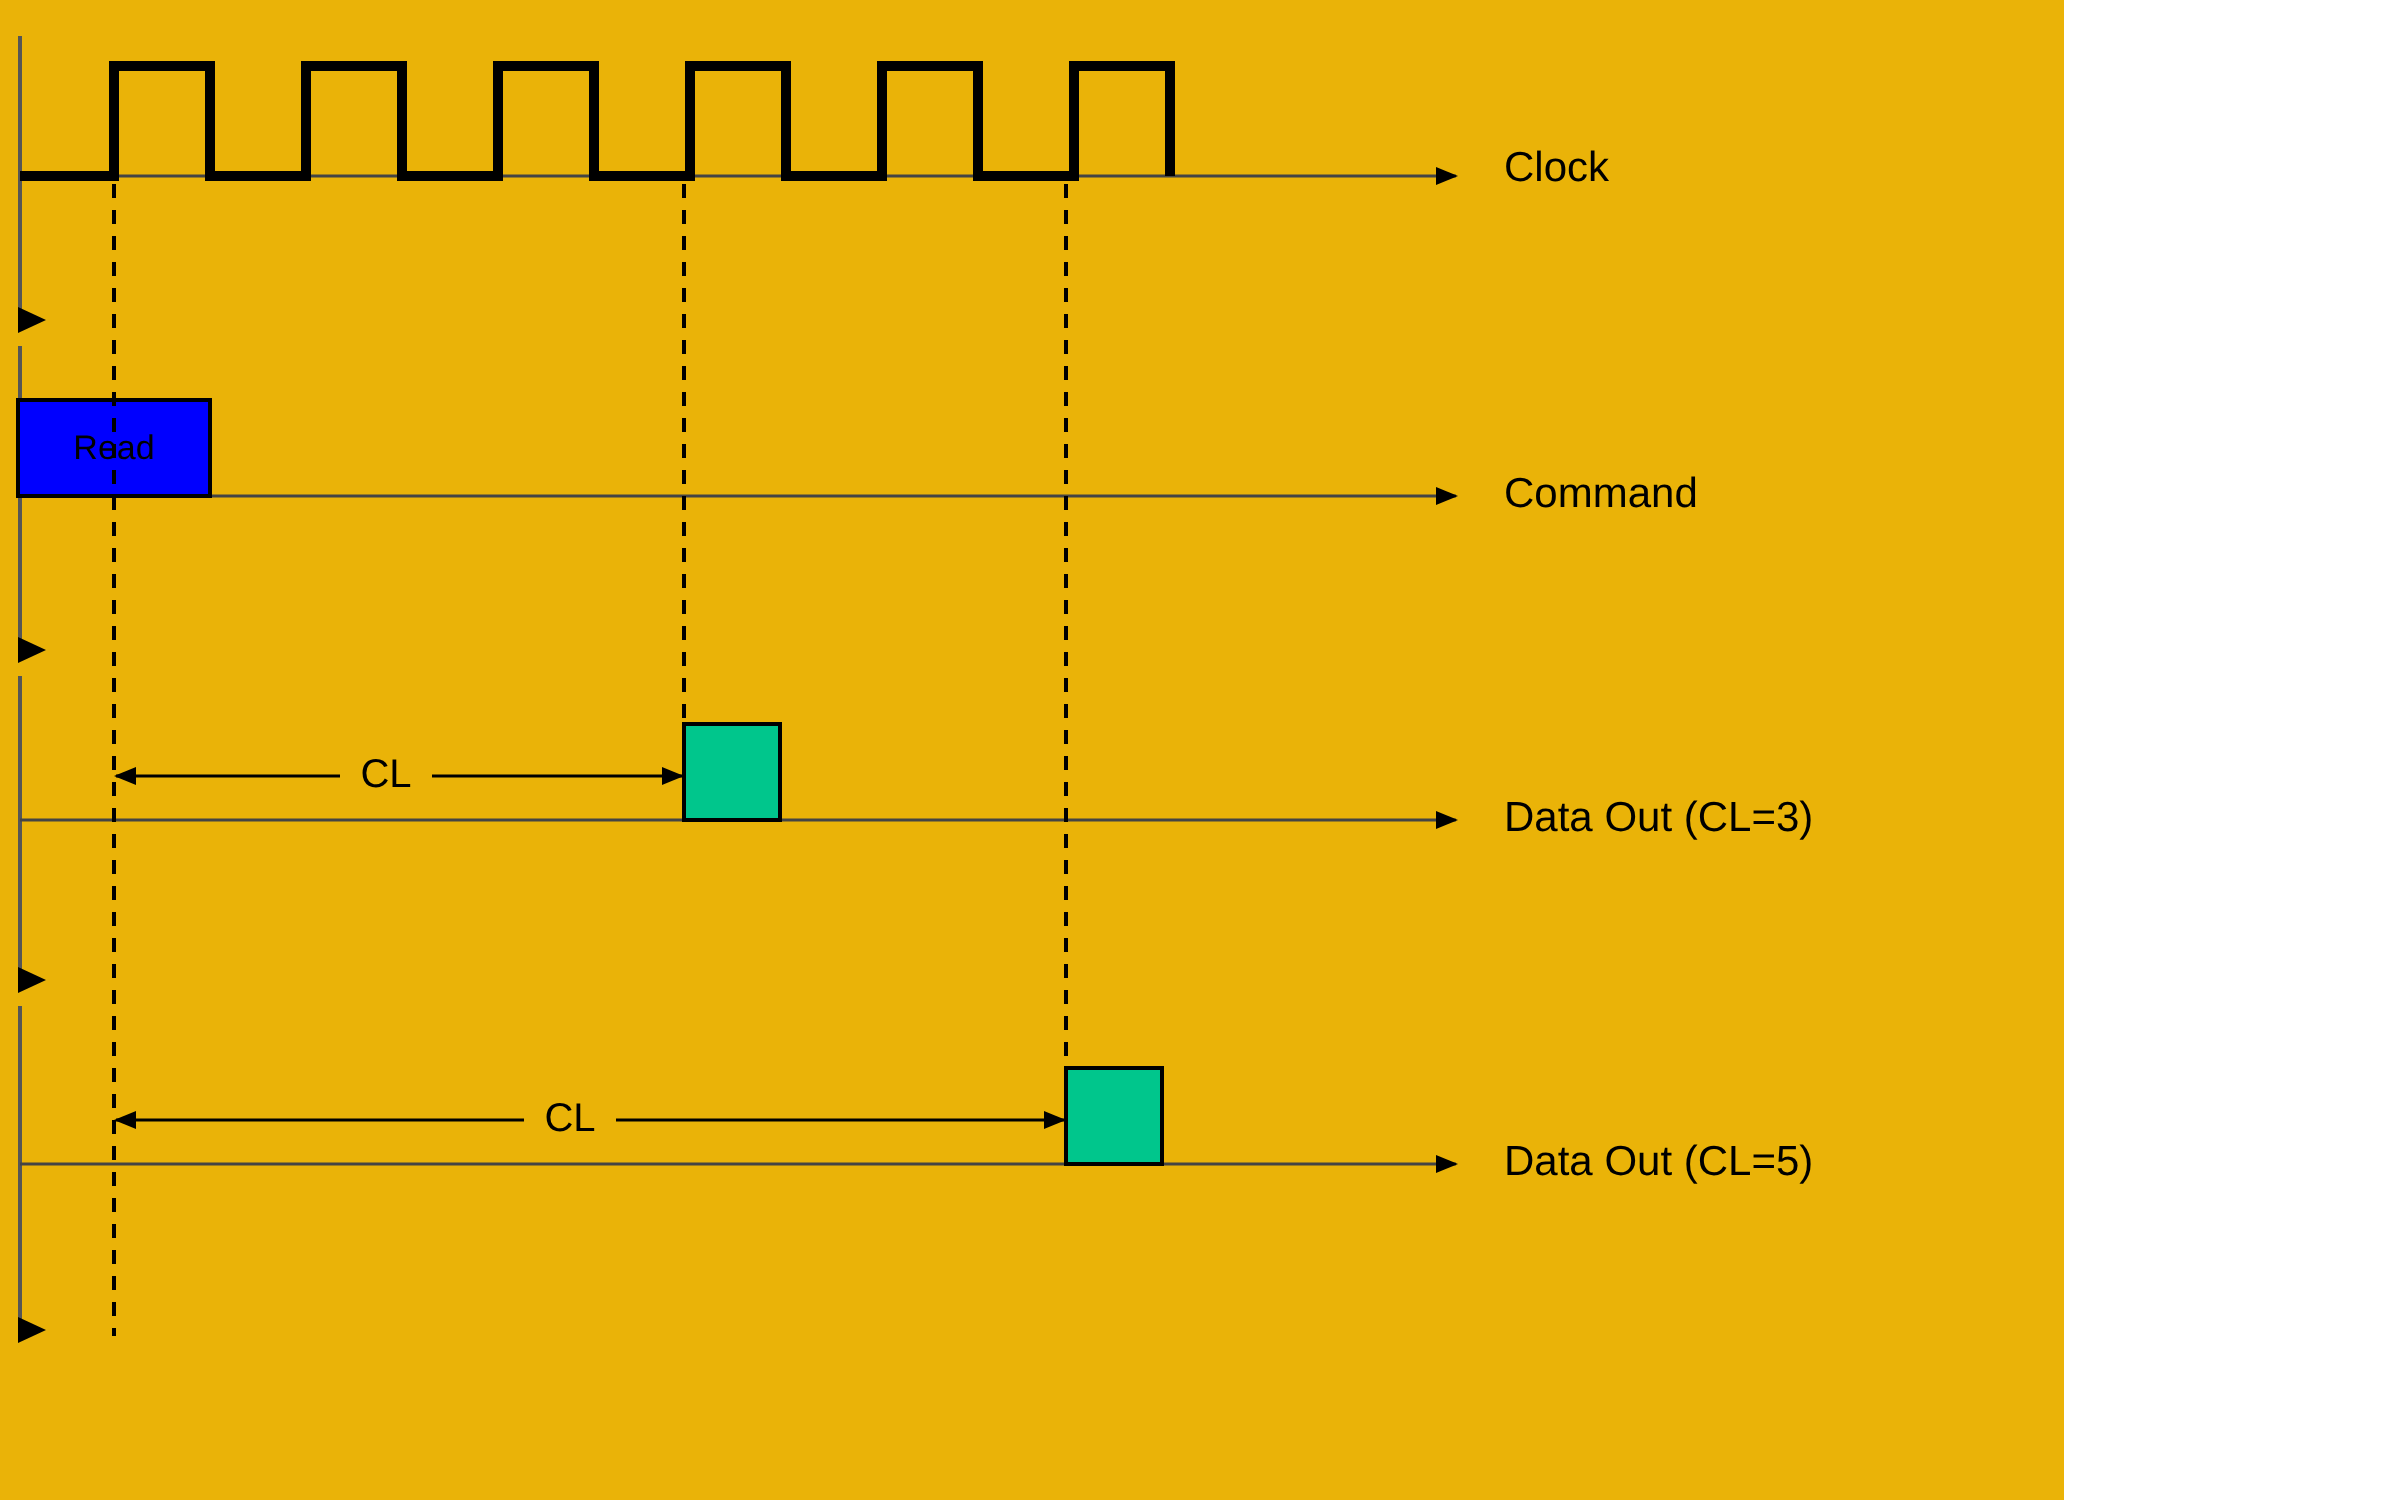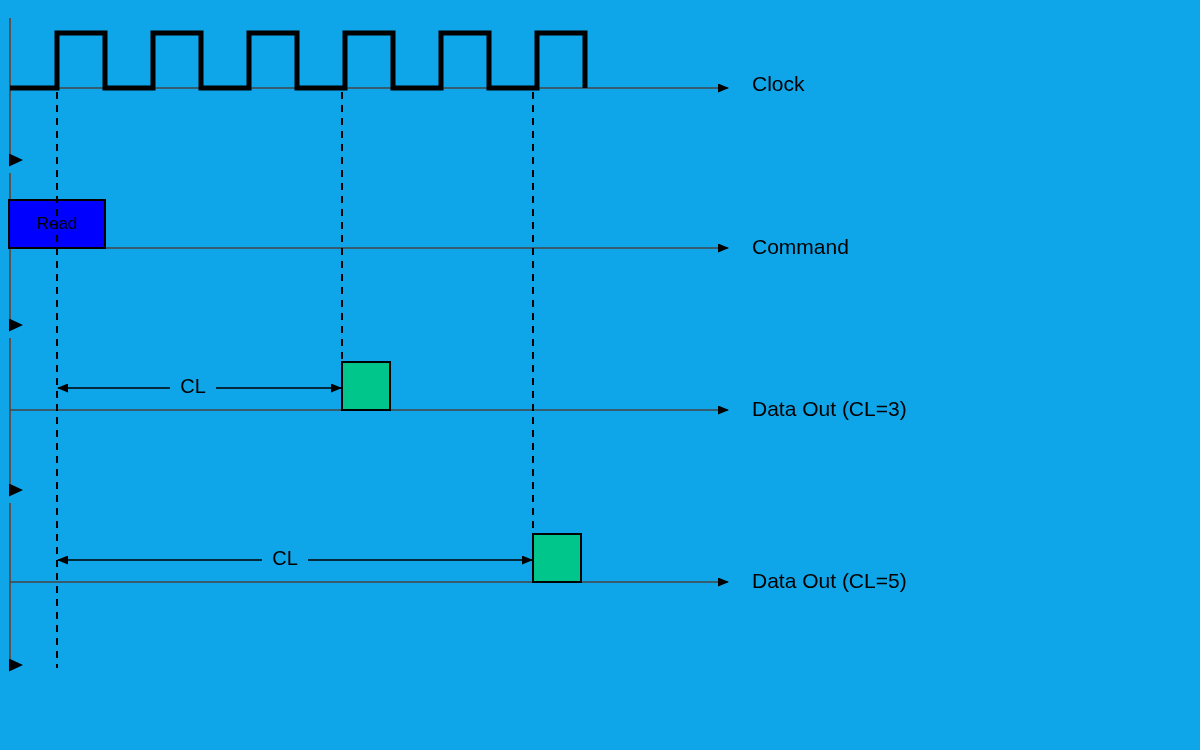--- a/index.html
+++ b/index.html
@@ -6,23 +6,23 @@
   html, body {
     margin: 0;
     padding: 0;
     background: #ffffff;
   }
   body {
     font-family: "Liberation Sans", sans-serif;
   }
   #diagram-root {
     position: relative;
-    width: 1200px;
+    width: 1032px;
     height: 750px;
-    background: #0ea5e9;
+    background: #eab308;
     overflow: hidden;
   }
   #timing-svg {
     display: block;
     width: 1200px;
     height: 750px;
   }
   .signal-label {
     font-family: "Liberation Sans", sans-serif;
     font-size: 21px;

